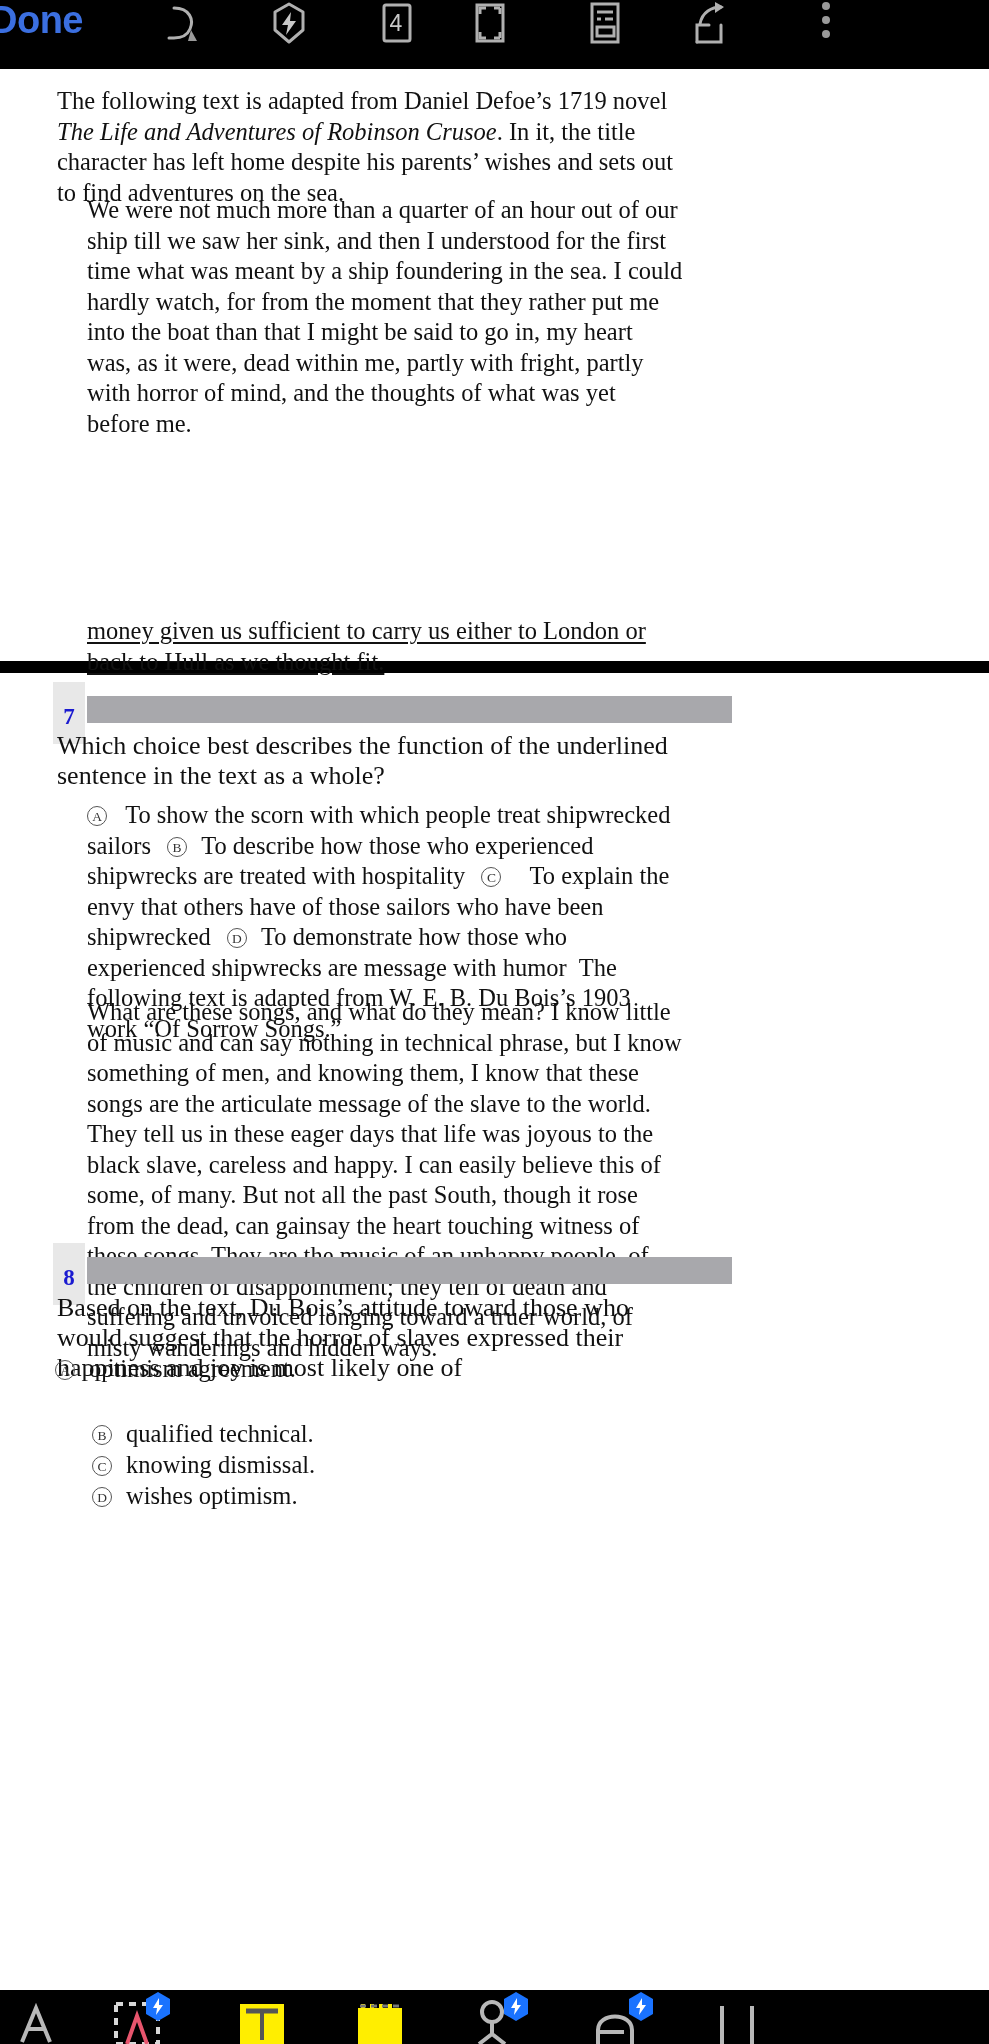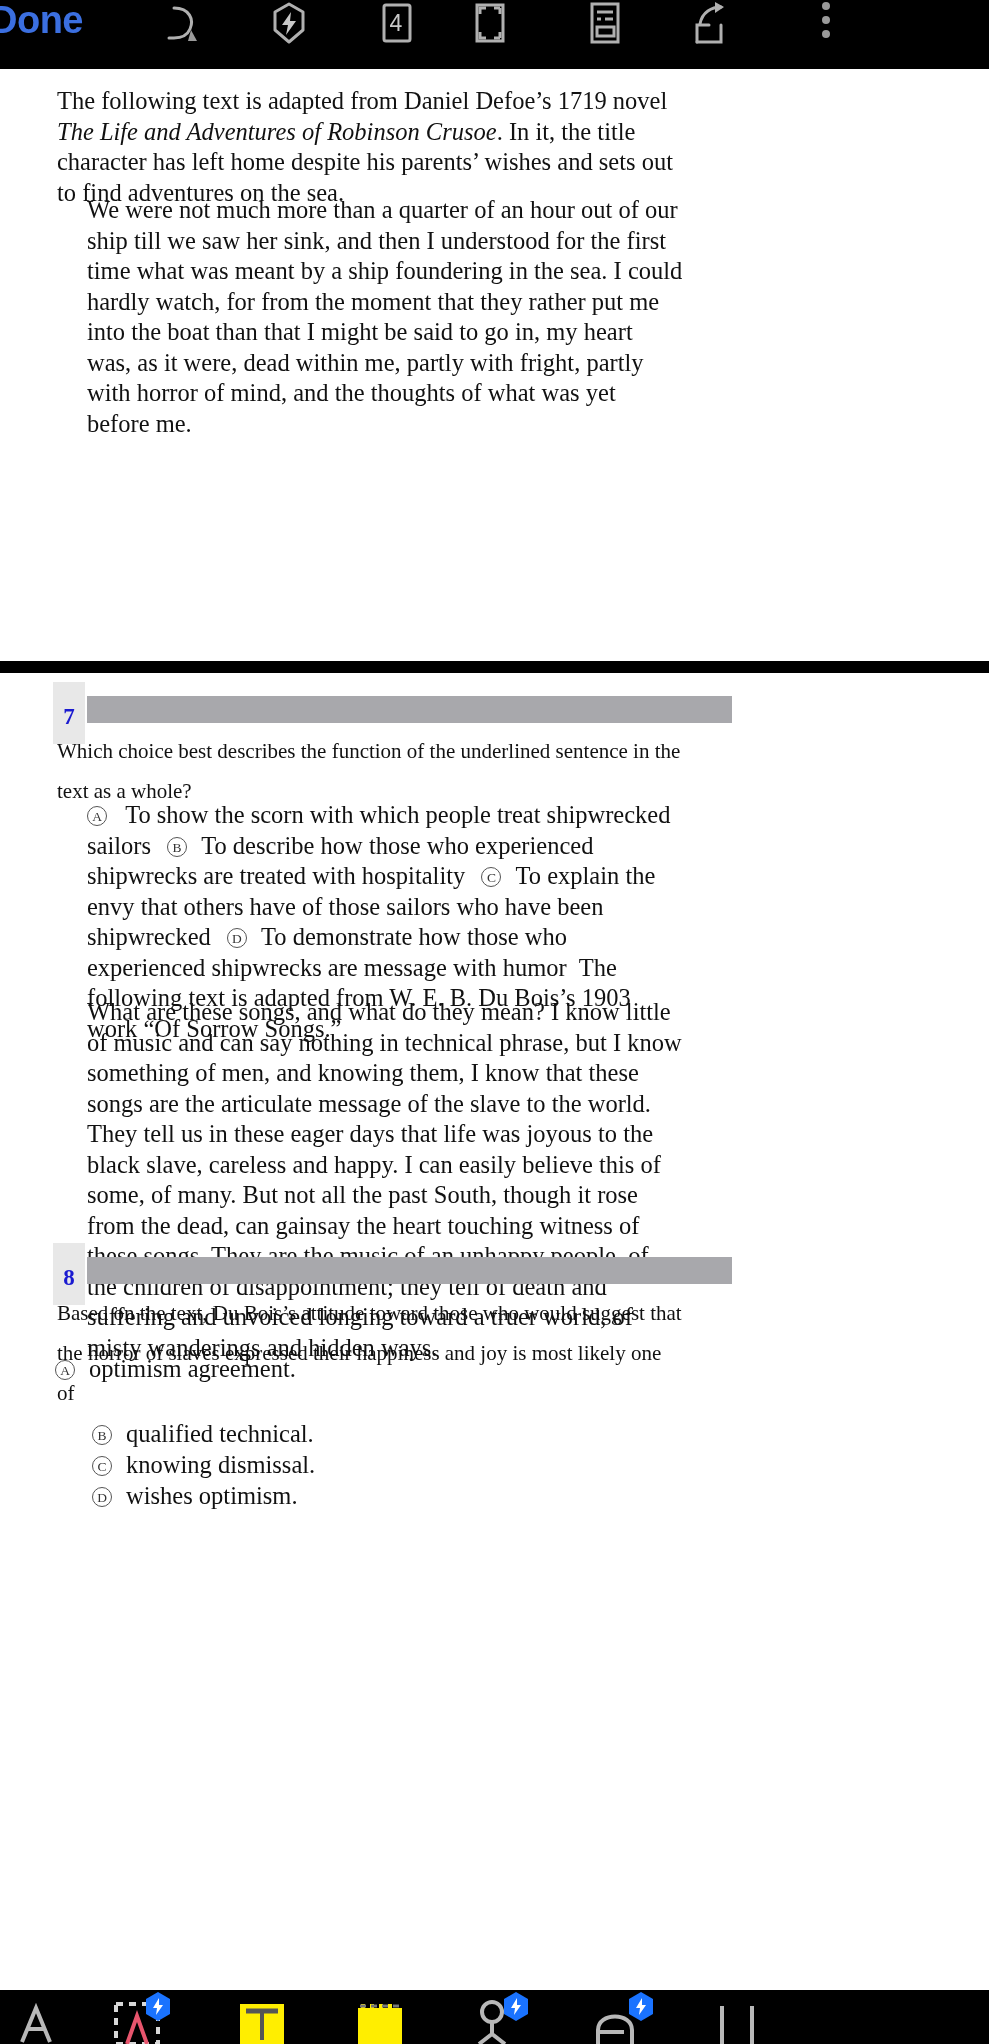--- a/index.html
+++ b/index.html
@@ -129,22 +129,22 @@
     width: 645px;
     height: 27px;
     background: #a8a8ac;
   }
 
   .q-stem {
     position: absolute;
     left: 57px;
     width: 625px;
     font-family: "Liberation Serif", serif;
-    font-size: 21px;
-    line-height: 40px;
+    font-size: 26px;
+    line-height: 30px;
     color: #111111;
   }
 
   .choice-block {
     position: absolute;
     font-family: "Liberation Serif", serif;
     font-size: 24.5px;
     line-height: 30.5px;
     color: #111111;
   }
@@ -268,36 +268,37 @@
 
   <div class="doc-text intro">
     <span>The following text is adapted from Daniel Defoe’s 1719 novel </span><span class="ital">The Life and Adventures of Robinson Crusoe</span><span>. In it, the title character has left home despite his parents’ wishes and sets out to find adventures on the sea.</span>
   </div>
 
   <div class="doc-text blockquote q-para1">We were not much more than a quarter of an hour out of our ship till we saw her sink, and then I understood for the first time what was meant by a ship foundering in the sea. I could hardly watch, for from the moment that they rather put me into the boat than that I might be said to go in, my heart was, as it were, dead within me, partly with fright, partly with horror of mind, and the thoughts of what was yet before me.</div>
 
 
   <div class="page-gap" style="top:592px;"></div>
 
+  <div class="doc-text blockquote q-underlined2">money given us sufficient to carry us either to London or back to Hull as we thought fit.</div>
 
   <div class="q-header" style="top:627px;">
     <div class="q-numbox"></div>
     <div class="q-num">7</div>
     <div class="q-bar"></div>
   </div>
 
   <div class="q-stem" style="top:662px;">Which choice best describes the function of the underlined sentence in the text as a whole?</div>
 
   <div class="choice-block" style="left:87px; top:731px; width:596px;">
     <span class="circ">A</span>
     <span style="margin-left:12px;">To show the scorn with which people treat shipwrecked sailors</span>
     <span style="margin-left:10px;"><span class="circ">B</span></span>
     <span style="margin-left:8px;">To describe how those who experienced shipwrecks are treated with hospitality</span>
     <span style="margin-left:10px;"><span class="circ">C</span></span>
-    <span style="margin-left:8px;">To explain the envy that others have of those sailors who have been shipwrecked</span>
+    <span style="margin-left:22px;">To explain the envy that others have of those sailors who have been shipwrecked</span>
     <span style="margin-left:10px;"><span class="circ">D</span></span>
     <span style="margin-left:8px;">To demonstrate how those who experienced shipwrecks are message with humor</span>
     <span style="margin-left:6px;">The following text is adapted from W. E. B. Du Bois’s 1903 work “Of Sorrow Songs.”</span>
   </div>
 
   <div class="doc-text blockquote" style="top:928px;">What are these songs, and what do they mean? I know little of music and can say nothing in technical phrase, but I know something of men, and knowing them, I know that these songs are the articulate message of the slave to the world. They tell us in these eager days that life was joyous to the black slave, careless and happy. I can easily believe this of some, of many. But not all the past South, though it rose from the dead, can gainsay the heart touching witness of these songs. They are the music of an unhappy people, of the children of disappointment; they tell of death and suffering and unvoiced longing toward a truer world, of misty wanderings and hidden ways.</div>
 
   <div class="q-header" style="top:1188px;">
     <div class="q-numbox"></div>
     <div class="q-num">8</div>

